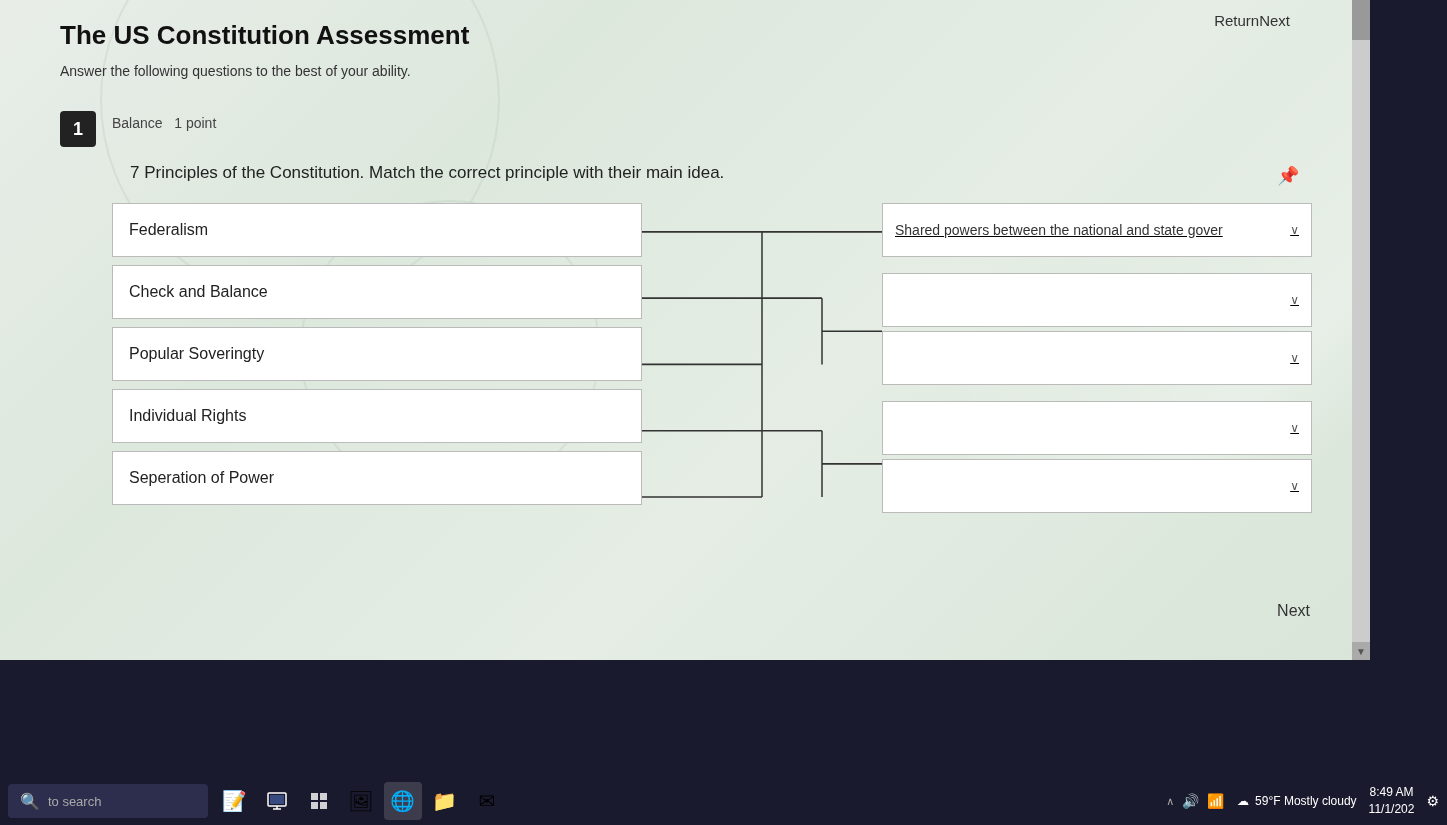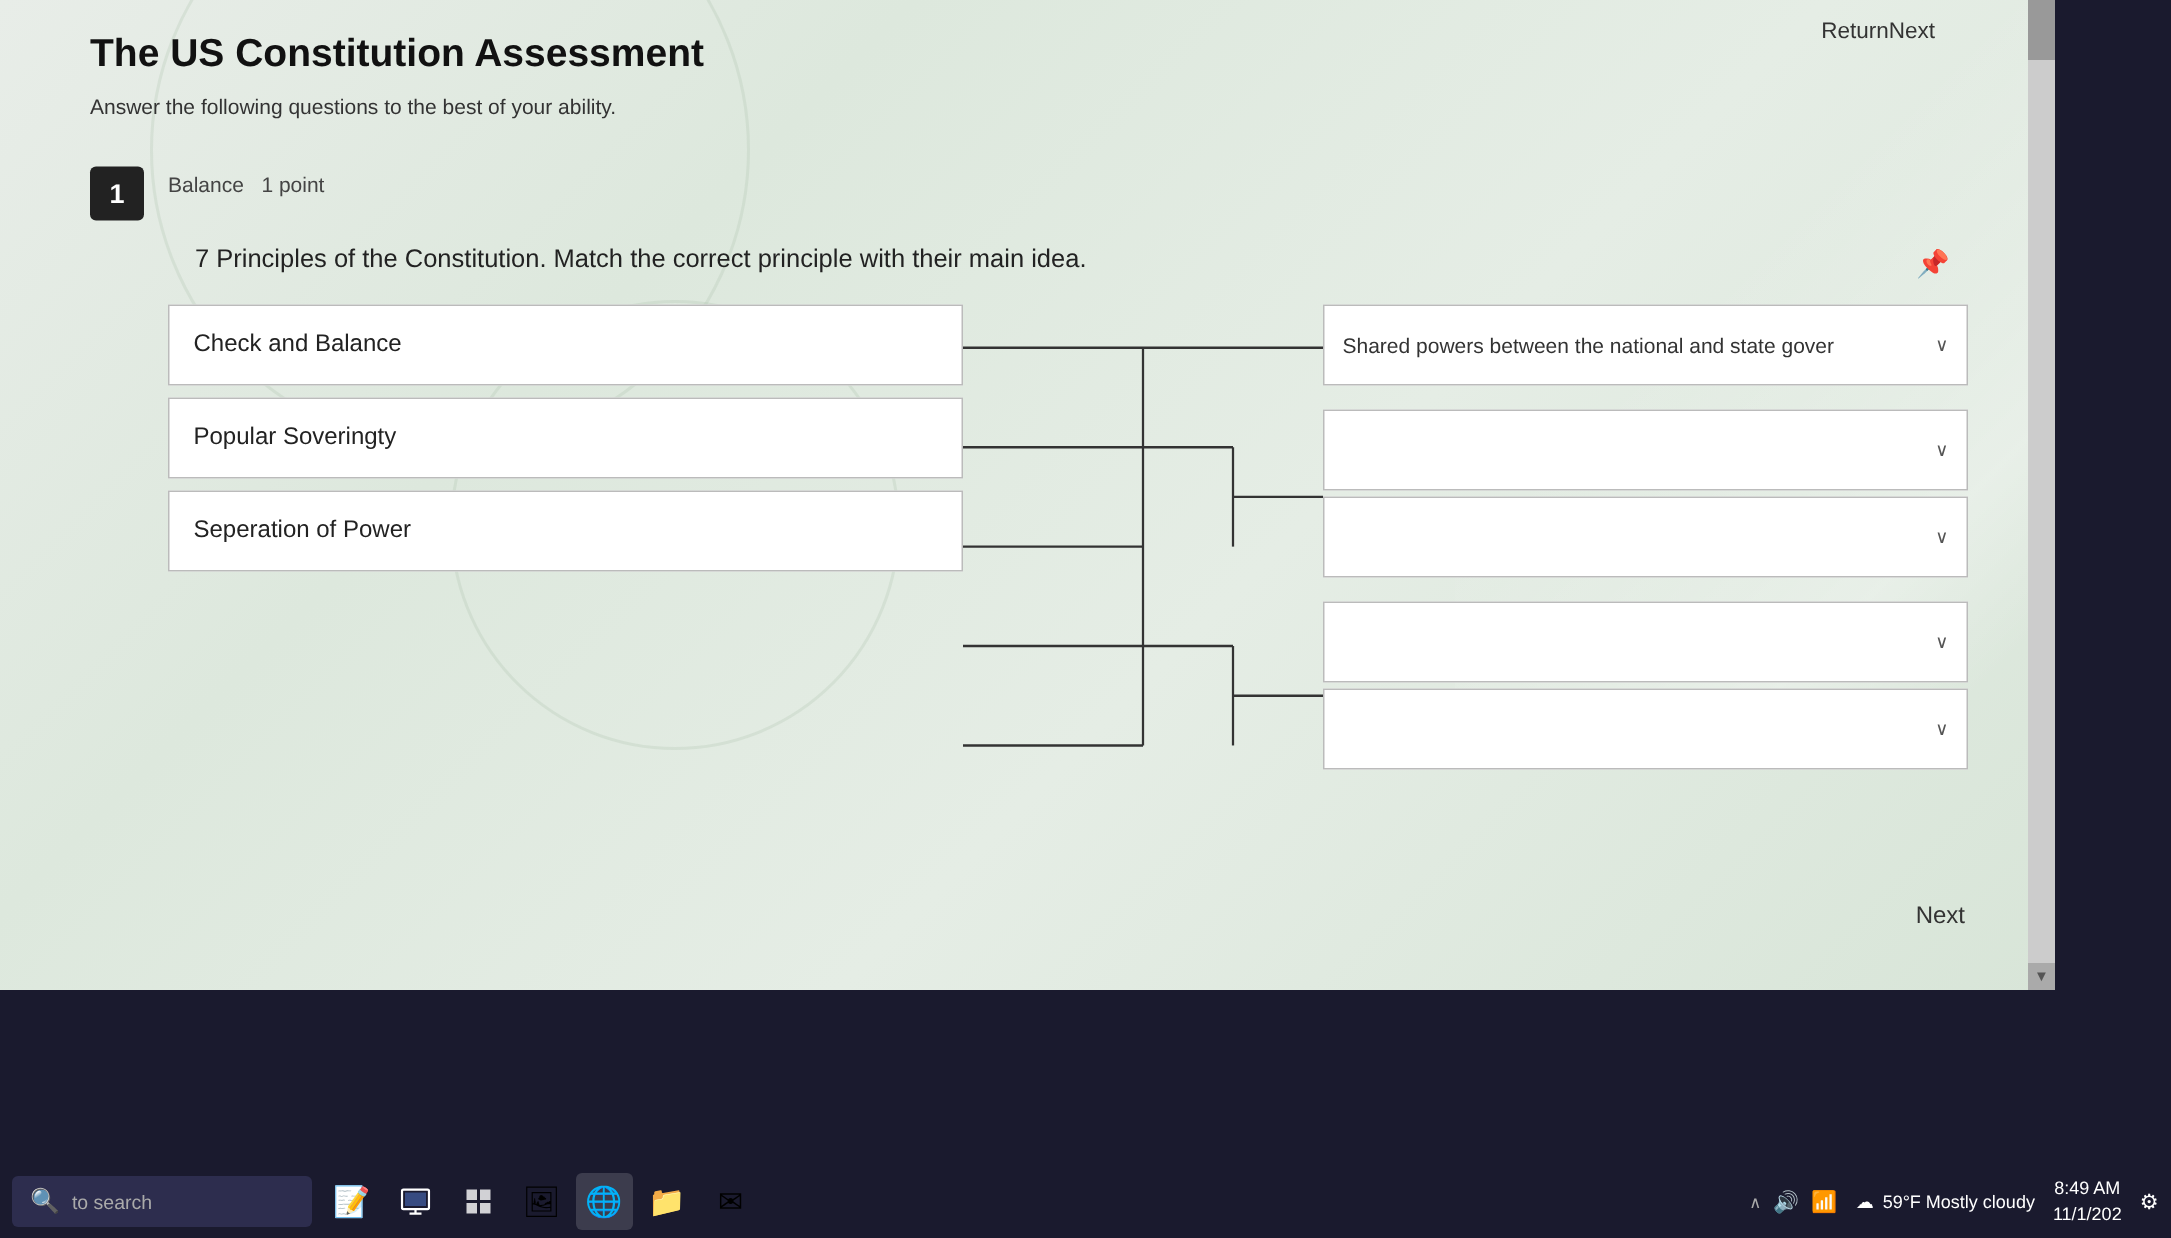--- a/index.html
+++ b/index.html
@@ -181,20 +181,21 @@
       width: 240px;
       flex-shrink: 0;
       position: relative;
     }
 
     .dropdown-column {
       flex: 1;
       display: flex;
       flex-direction: column;
       gap: 4px;
+      text-decoration: underline;
     }
 
     .dropdown-box {
       height: 54px;
       background: white;
       border: 1px solid #bbb;
       display: flex;
       align-items: center;
       padding: 0 12px;
       cursor: pointer;
@@ -360,29 +361,35 @@
     </div>
 
     <div class="pin-icon">📌</div>
 
     <p class="question-text">7 Principles of the Constitution. Match the correct principle with their main idea.</p>
 
     <div class="bracket-area">
 
       <div class="terms-column">
 
+        <div class="term-box">
+          <span>Federalism</span>
+        </div>
 
         <div class="term-box">
           <span>Check and Balance</span>
         </div>
 
         <div class="term-box">
           <span>Popular Soveringty</span>
         </div>
 
+        <div class="term-box">
+          <span>Individual Rights</span>
+        </div>
 
         <div class="term-box">
           <span>Seperation of Power</span>
         </div>
       </div>
 
       <div class="connector-column">
         <svg class="connector-svg" viewBox="0 0 240 290" preserveAspectRatio="none">
 
           <line x1="0" y1="27" x2="120" y2="27" stroke="#333" stroke-width="1.5"></line>

